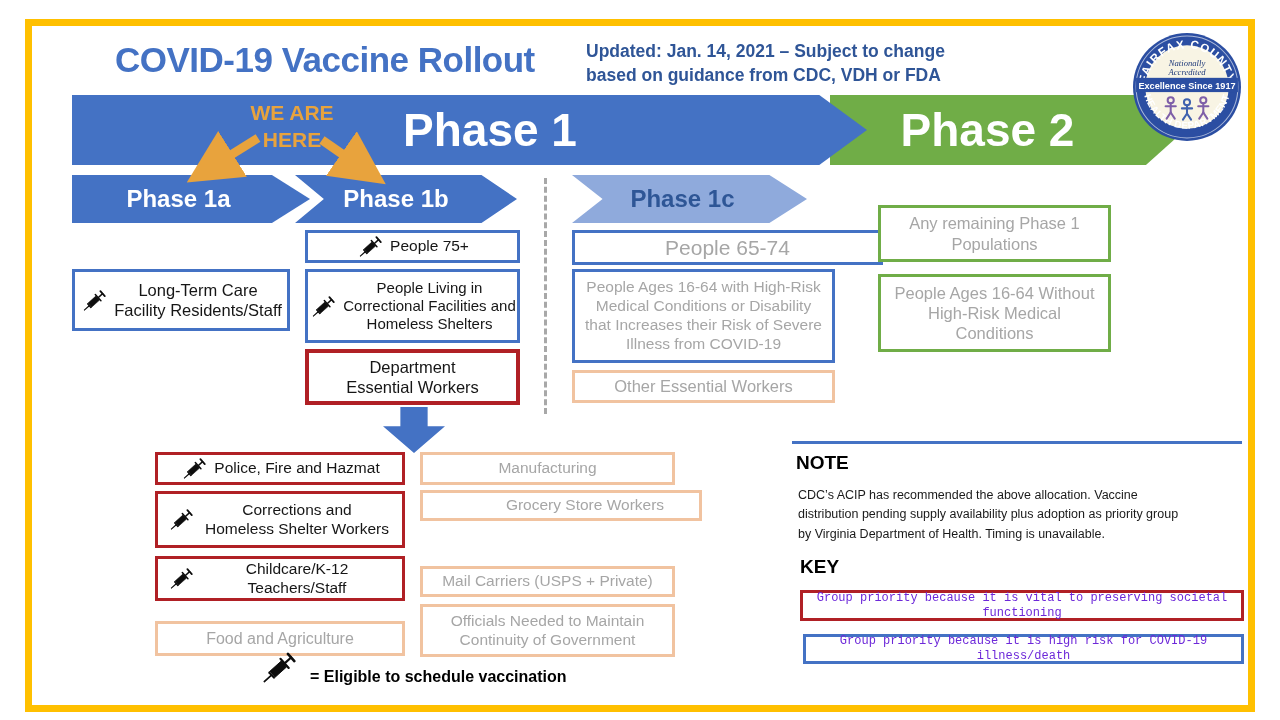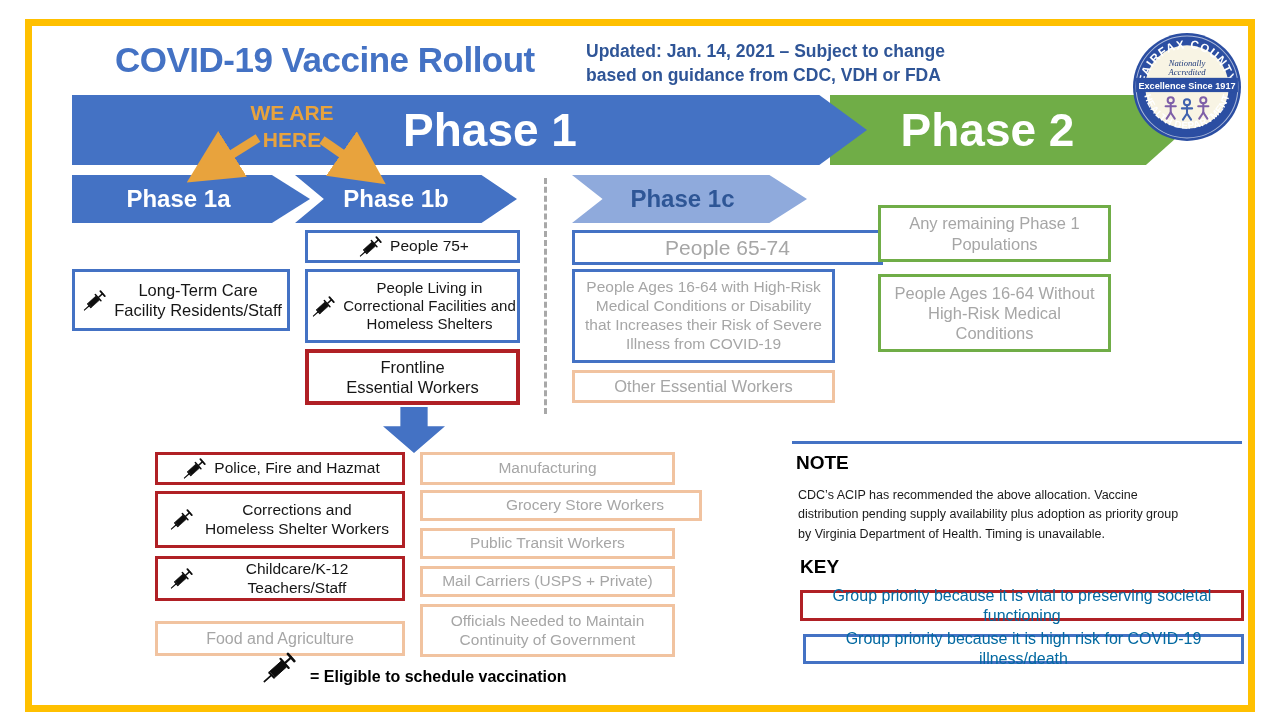--- a/index.html
+++ b/index.html
@@ -41,21 +41,21 @@
   .syr{display:inline-block;width:30px;height:13px;transform:rotate(-42deg);flex:none;margin-right:4px;}
   .syr svg{display:block;width:100%;height:100%;}
   .syr-big{width:44px;height:19px;}
   .downarrow{position:absolute;left:383px;top:407px;width:62px;height:46px;background:#4472C4;
        clip-path:polygon(28% 0,72% 0,72% 42%,100% 42%,50% 100%,0 42%,28% 42%);}
   
   .note-line{position:absolute;left:792px;top:441px;width:450px;height:3px;background:#4472C4;}
   .note-title{position:absolute;left:796px;top:452px;font-size:19px;font-weight:bold;color:#000;}
   .note-body{position:absolute;left:798px;top:486px;width:385px;font-size:12.5px;color:#1a1a1a;line-height:1.55;}
   .key-title{position:absolute;left:800px;top:556px;font-size:19px;font-weight:bold;color:#000;}
-  .keybox{font-size:16px;color:#0369a1;}
+  .keybox{font-size:12px;color:#6d28d9;font-family:Liberation Mono, monospace;}
   .legend-text{position:absolute;left:310px;top:668px;font-size:16px;font-weight:bold;color:#000;}
   .legend-icon{position:absolute;left:258px;top:658px;}
   .logo{position:absolute;left:1132px;top:32px;width:110px;height:110px;z-index:7;}
 </style>
 </head>
 <body>
 
 <div class="canvas">
   <div class="frame"></div>
 
@@ -142,21 +142,21 @@
             <line x1="32" y1="10" x2="42" y2="10" stroke-width="2.5"></line>
             <line x1="42" y1="4.5" x2="42" y2="15.5" stroke-width="3"></line>
           </g>
         </svg>
       </span>
     <span class="lbl">People Living in
 Correctional Facilities and
 Homeless Shelters</span>
   </div>
   <div class="box b-red-thick" style="left:305px;top:349px;width:215px;height:56px;font-size:16.5px;">
-    <span class="lbl">Frontline
+    <span class="lbl">Department
 Essential Workers</span>
   </div>
 
   <div class="downarrow"></div>
 
   <div class="box b-blue faded" style="left:572px;top:230px;width:311px;height:35px;font-size:21px;">
     <span class="lbl">People 65-74</span>
   </div>
   <div class="box b-blue faded" style="left:572px;top:269px;width:263px;height:94px;font-size:15.5px;">
     <span class="lbl">People Ages 16-64 with High-Risk
@@ -227,23 +227,20 @@
   </div>
   <div class="box b-peach faded" style="left:155px;top:621px;width:250px;height:35px;font-size:16px;">
     <span class="lbl">Food and Agriculture</span>
   </div>
 
   <div class="box b-peach faded" style="left:420px;top:452px;width:255px;height:33px;font-size:15.5px;">
     <span class="lbl">Manufacturing</span>
   </div>
   <div class="box b-peach faded" style="left:420px;top:490px;width:282px;height:31px;font-size:15.5px;padding-left:48px;">
     <span class="lbl">Grocery Store Workers</span>
-  </div>
-  <div class="box b-peach faded" style="left:420px;top:528px;width:255px;height:31px;font-size:15.5px;">
-    <span class="lbl">Public Transit Workers</span>
   </div>
   <div class="box b-peach faded" style="left:420px;top:566px;width:255px;height:31px;font-size:15.5px;">
     <span class="lbl">Mail Carriers (USPS + Private)</span>
   </div>
   <div class="box b-peach faded" style="left:420px;top:604px;width:255px;height:53px;font-size:15.5px;">
     <span class="lbl">Officials Needed to Maintain
 Continuity of Government</span>
   </div>
 
   <span class="syr syr-big legend-icon">

